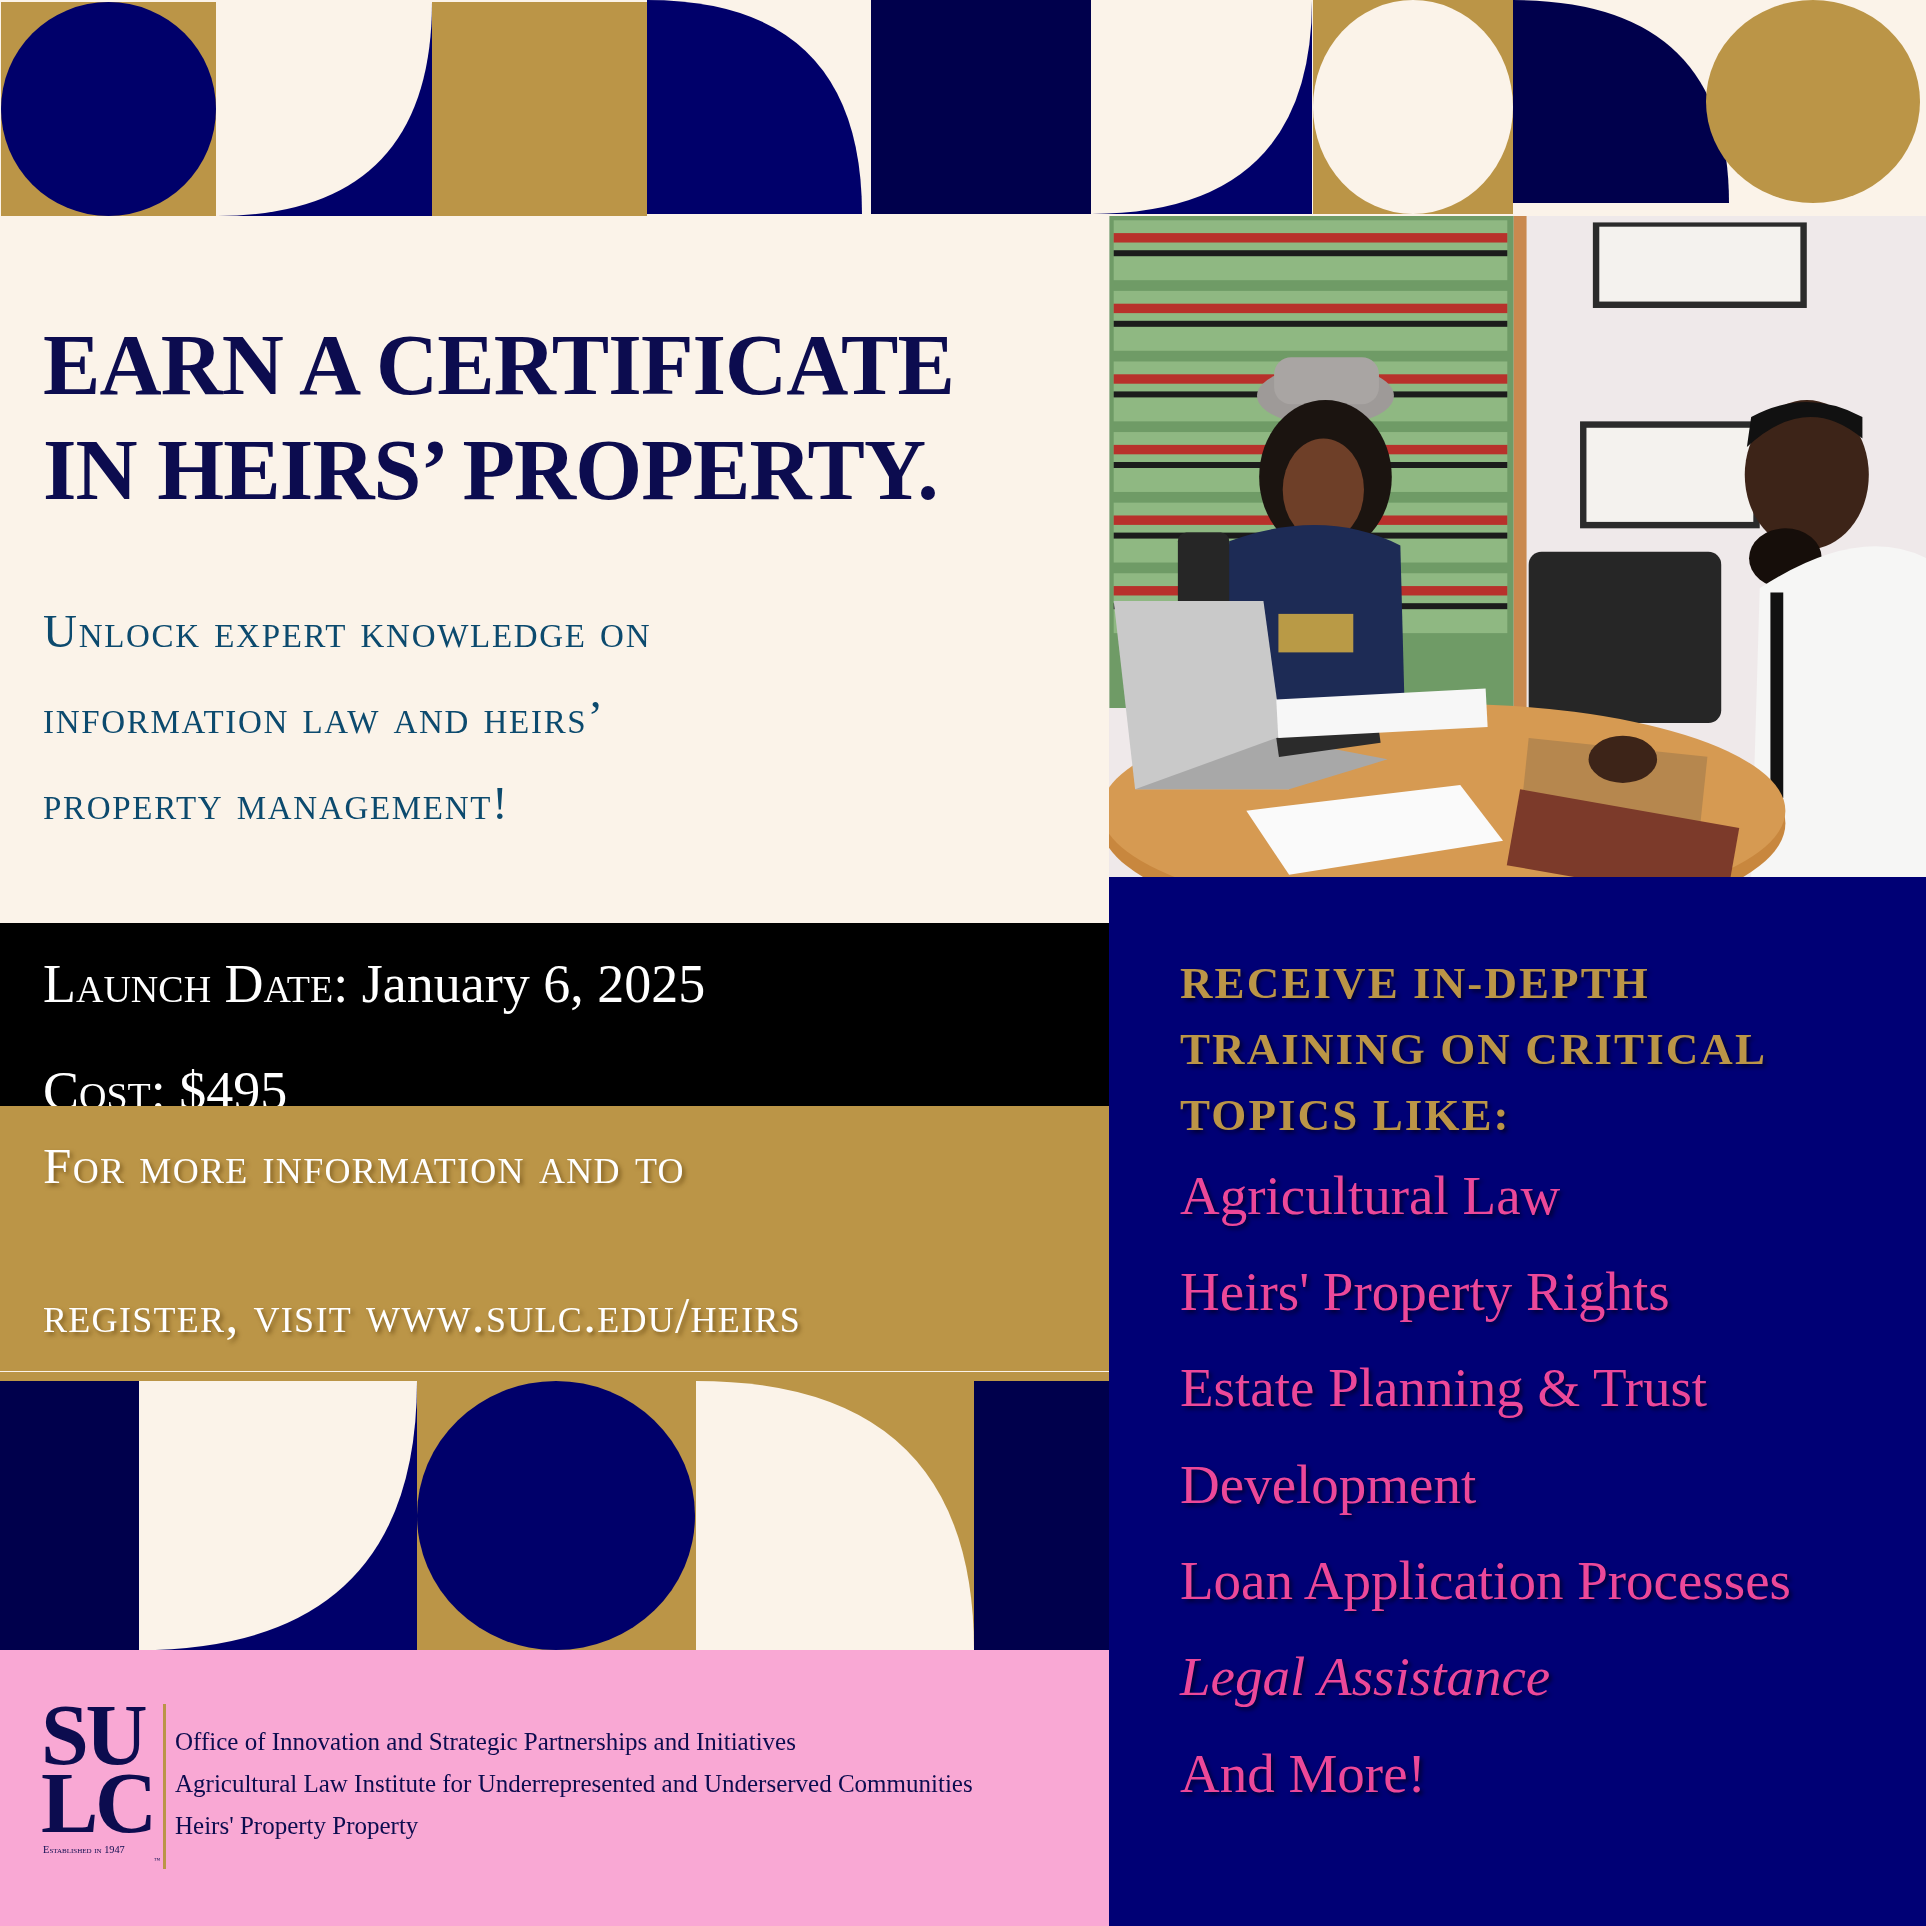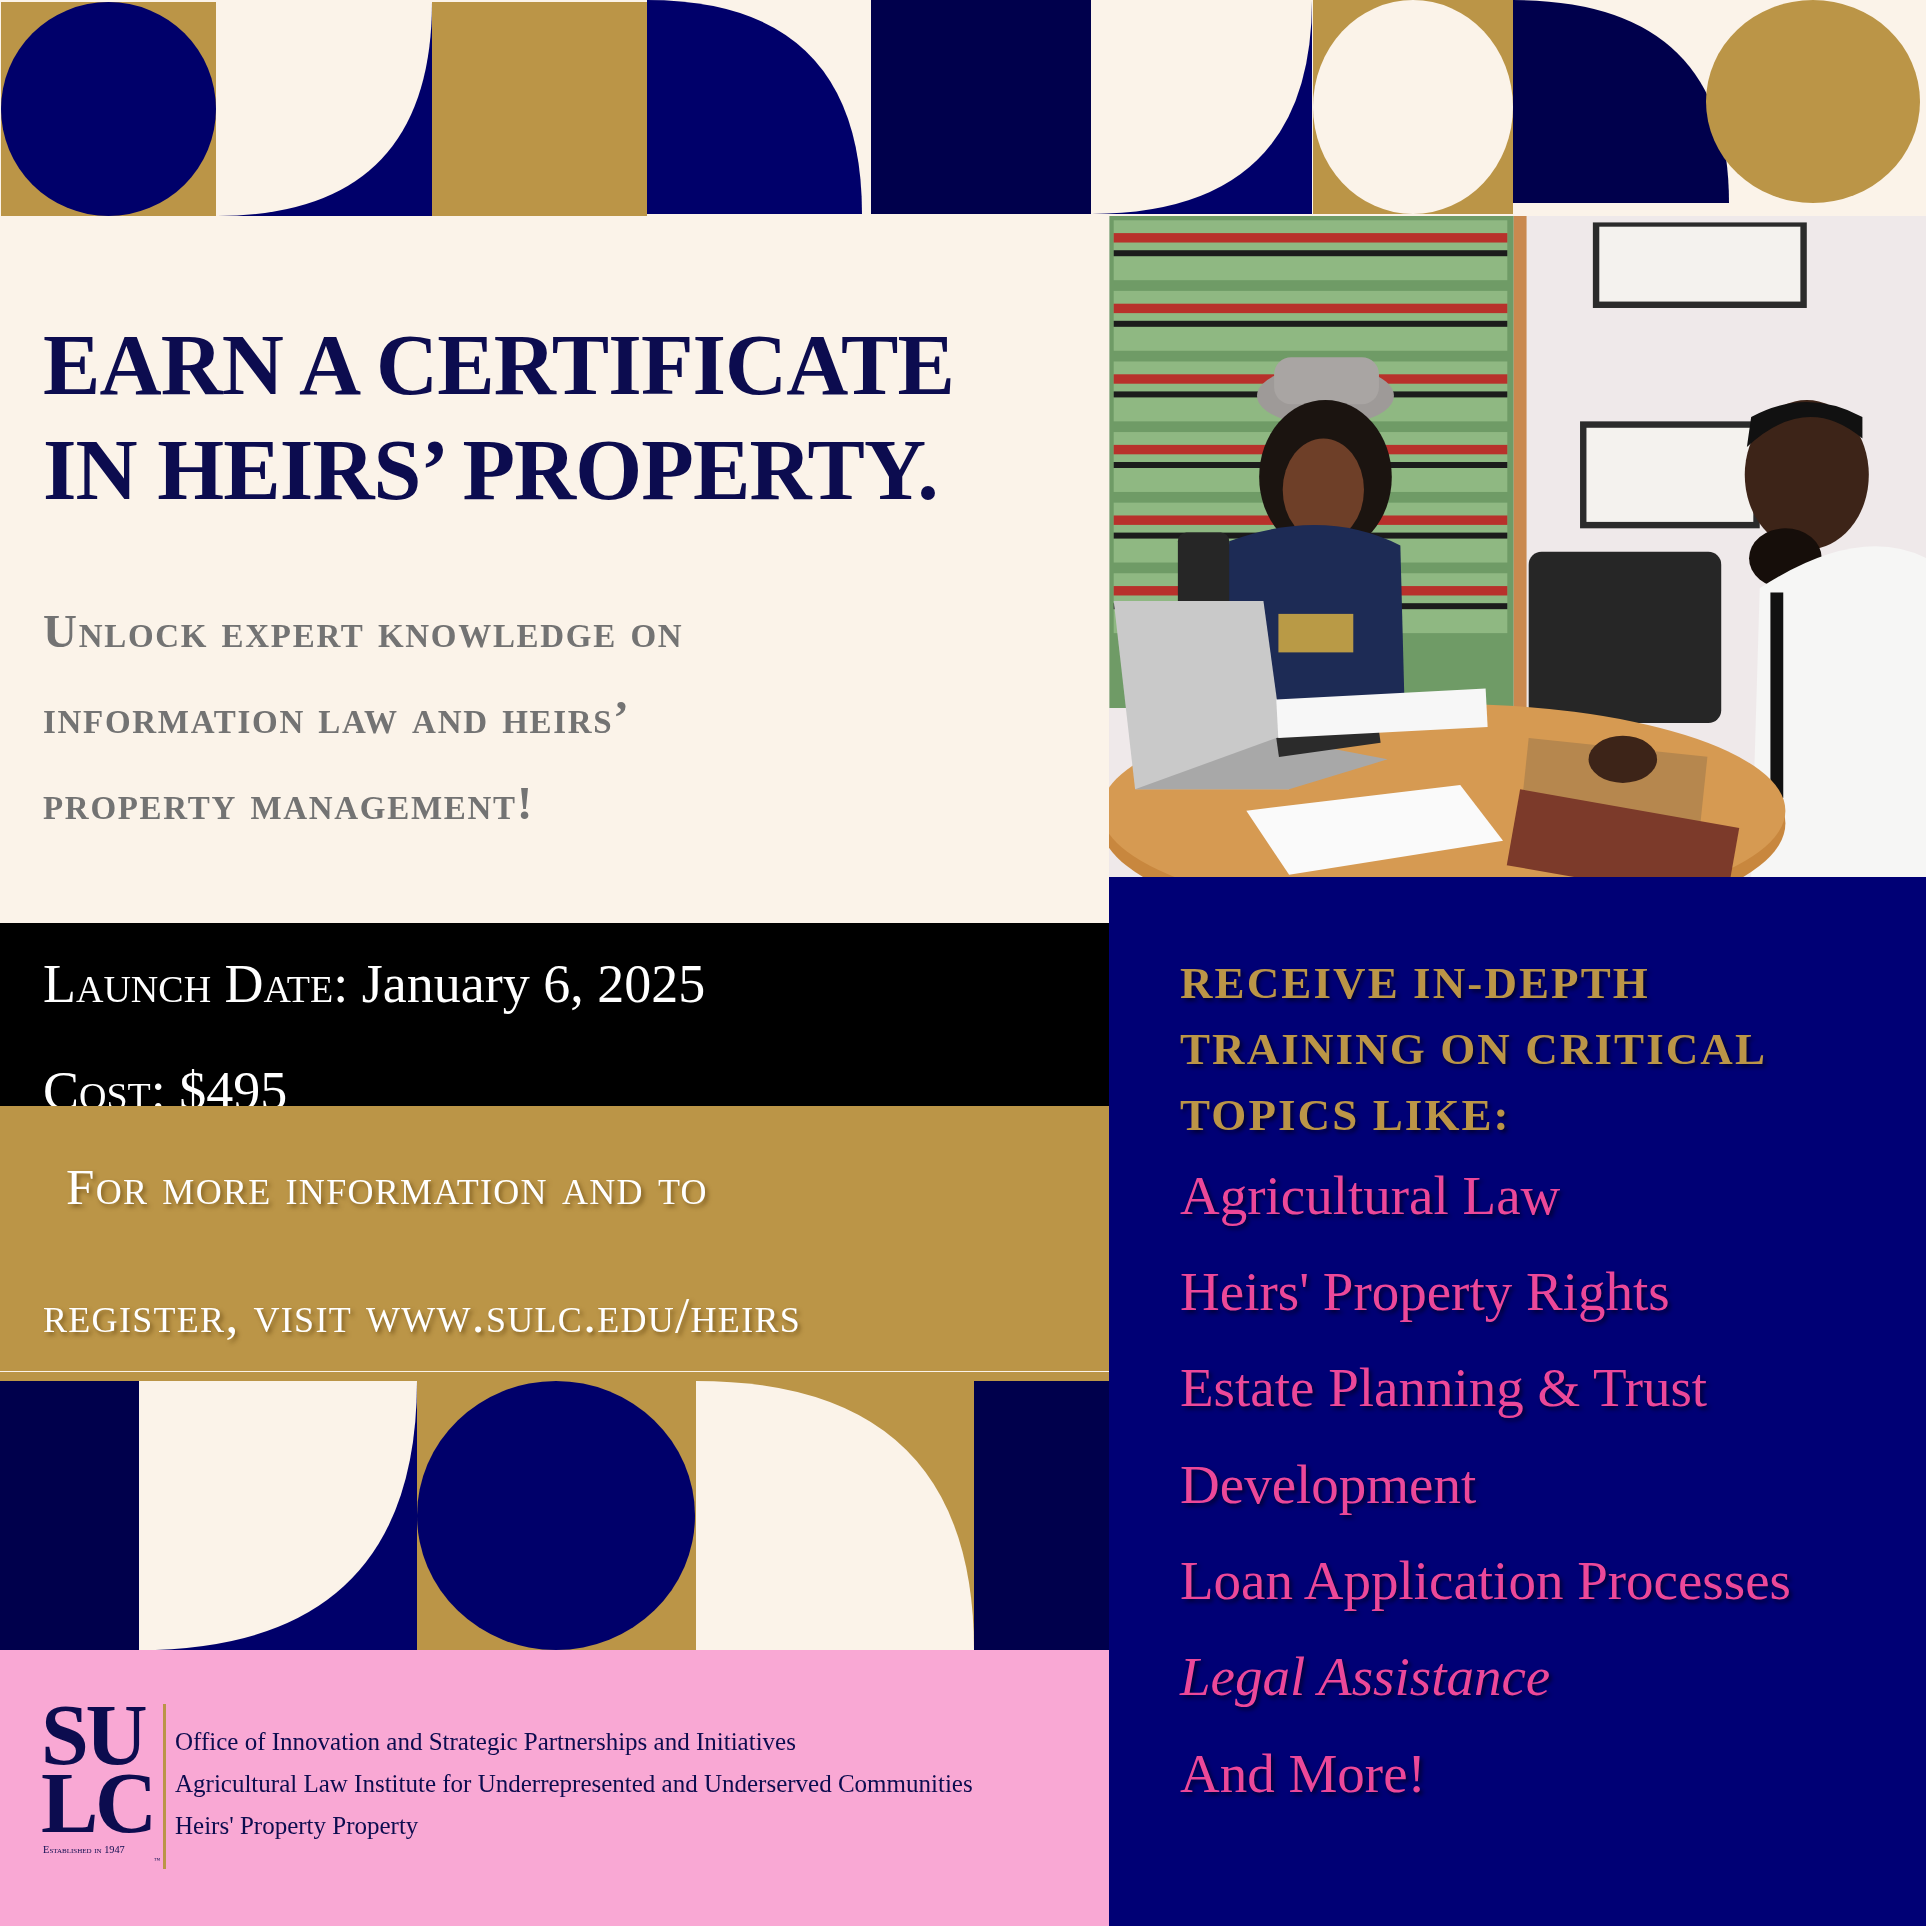--- a/index.html
+++ b/index.html
@@ -16,21 +16,21 @@
   
   .headline-panel { left: 0; top: 216px; width: 1109px; height: 661px; background: #fbf3e9; }
   .headline {
     position: absolute; left: 43px; top: 83px; width: 1053px;
     color: #0c0c4f; font-weight: 700; font-size: 86px; line-height: 105px;
     letter-spacing: -0.9px;
     margin-top: 14px;
   }
   .subhead {
     position: absolute; left: 43px; top: 372px; width: 1036px;
-    color: #737373; font-weight: 700; font-size: 47px; line-height: 86px;
+    color: #0c4a6e; font-weight: 400; font-size: 47px; line-height: 86px;
     font-variant: small-caps; letter-spacing: 1.7px;
   }
 
   
   .photo { left: 1109px; top: 216px; width: 818px; height: 661px; overflow: hidden; background: #efe7e4; }
 
   
   .info-bar { left: 0; top: 923px; width: 1109px; height: 229px; background: #000000; }
   .info-line {
     position: absolute; left: 43px; color: #ffffff; font-size: 54px;
@@ -231,21 +231,21 @@
     <span>Launch Date:</span>
     <span class="val">January 6, 2025</span>
   </div>
   <div class="info-line" style="top:137px;">
     <span>Cost:</span>
     <span class="val">$495</span>
   </div>
 </div>
 
 <div class="abs cta">
-  <div class="cta-line" style="top:52px;margin-left:23px;">For more information and to</div>
+  <div class="cta-line" style="top:31px;">For more information and to</div>
   <div class="cta-line" style="top:152px;margin-top:28px;">register, visit www.sulc.edu/heirs</div>
 </div>
 
 <div class="abs band-bottom">
   <div class="btile" style="left:0;width:139px;top:9.4px;height:269px;">
     <svg viewBox="0 0 100 100" preserveAspectRatio="none">
         <rect width="100" height="100" fill="#00004c"></rect>
       </svg>
   </div>
   <div class="btile" style="left:139px;width:278px;top:9.4px;height:269px;">

